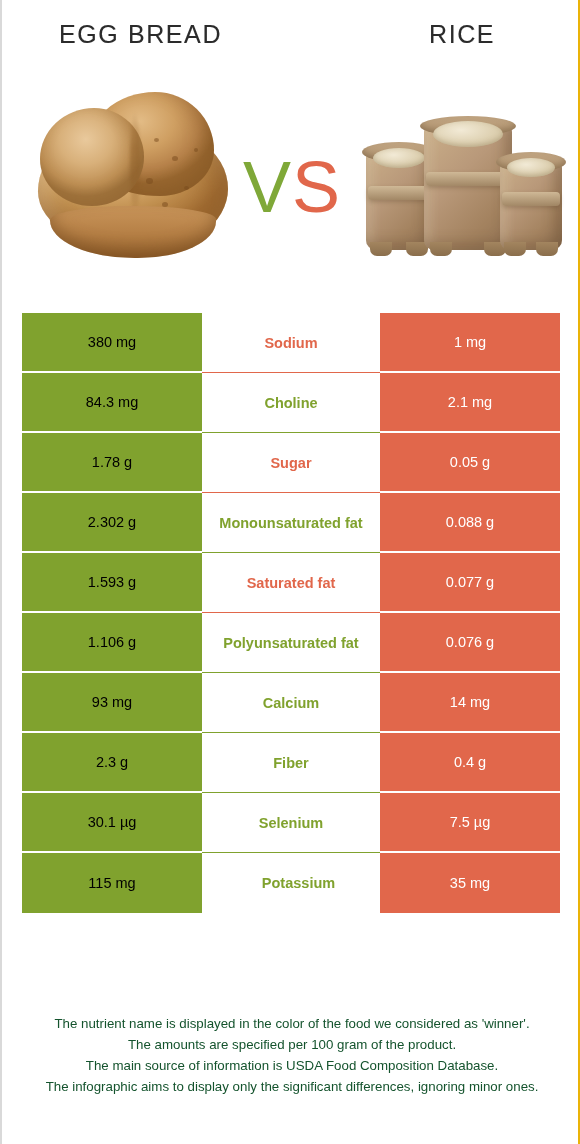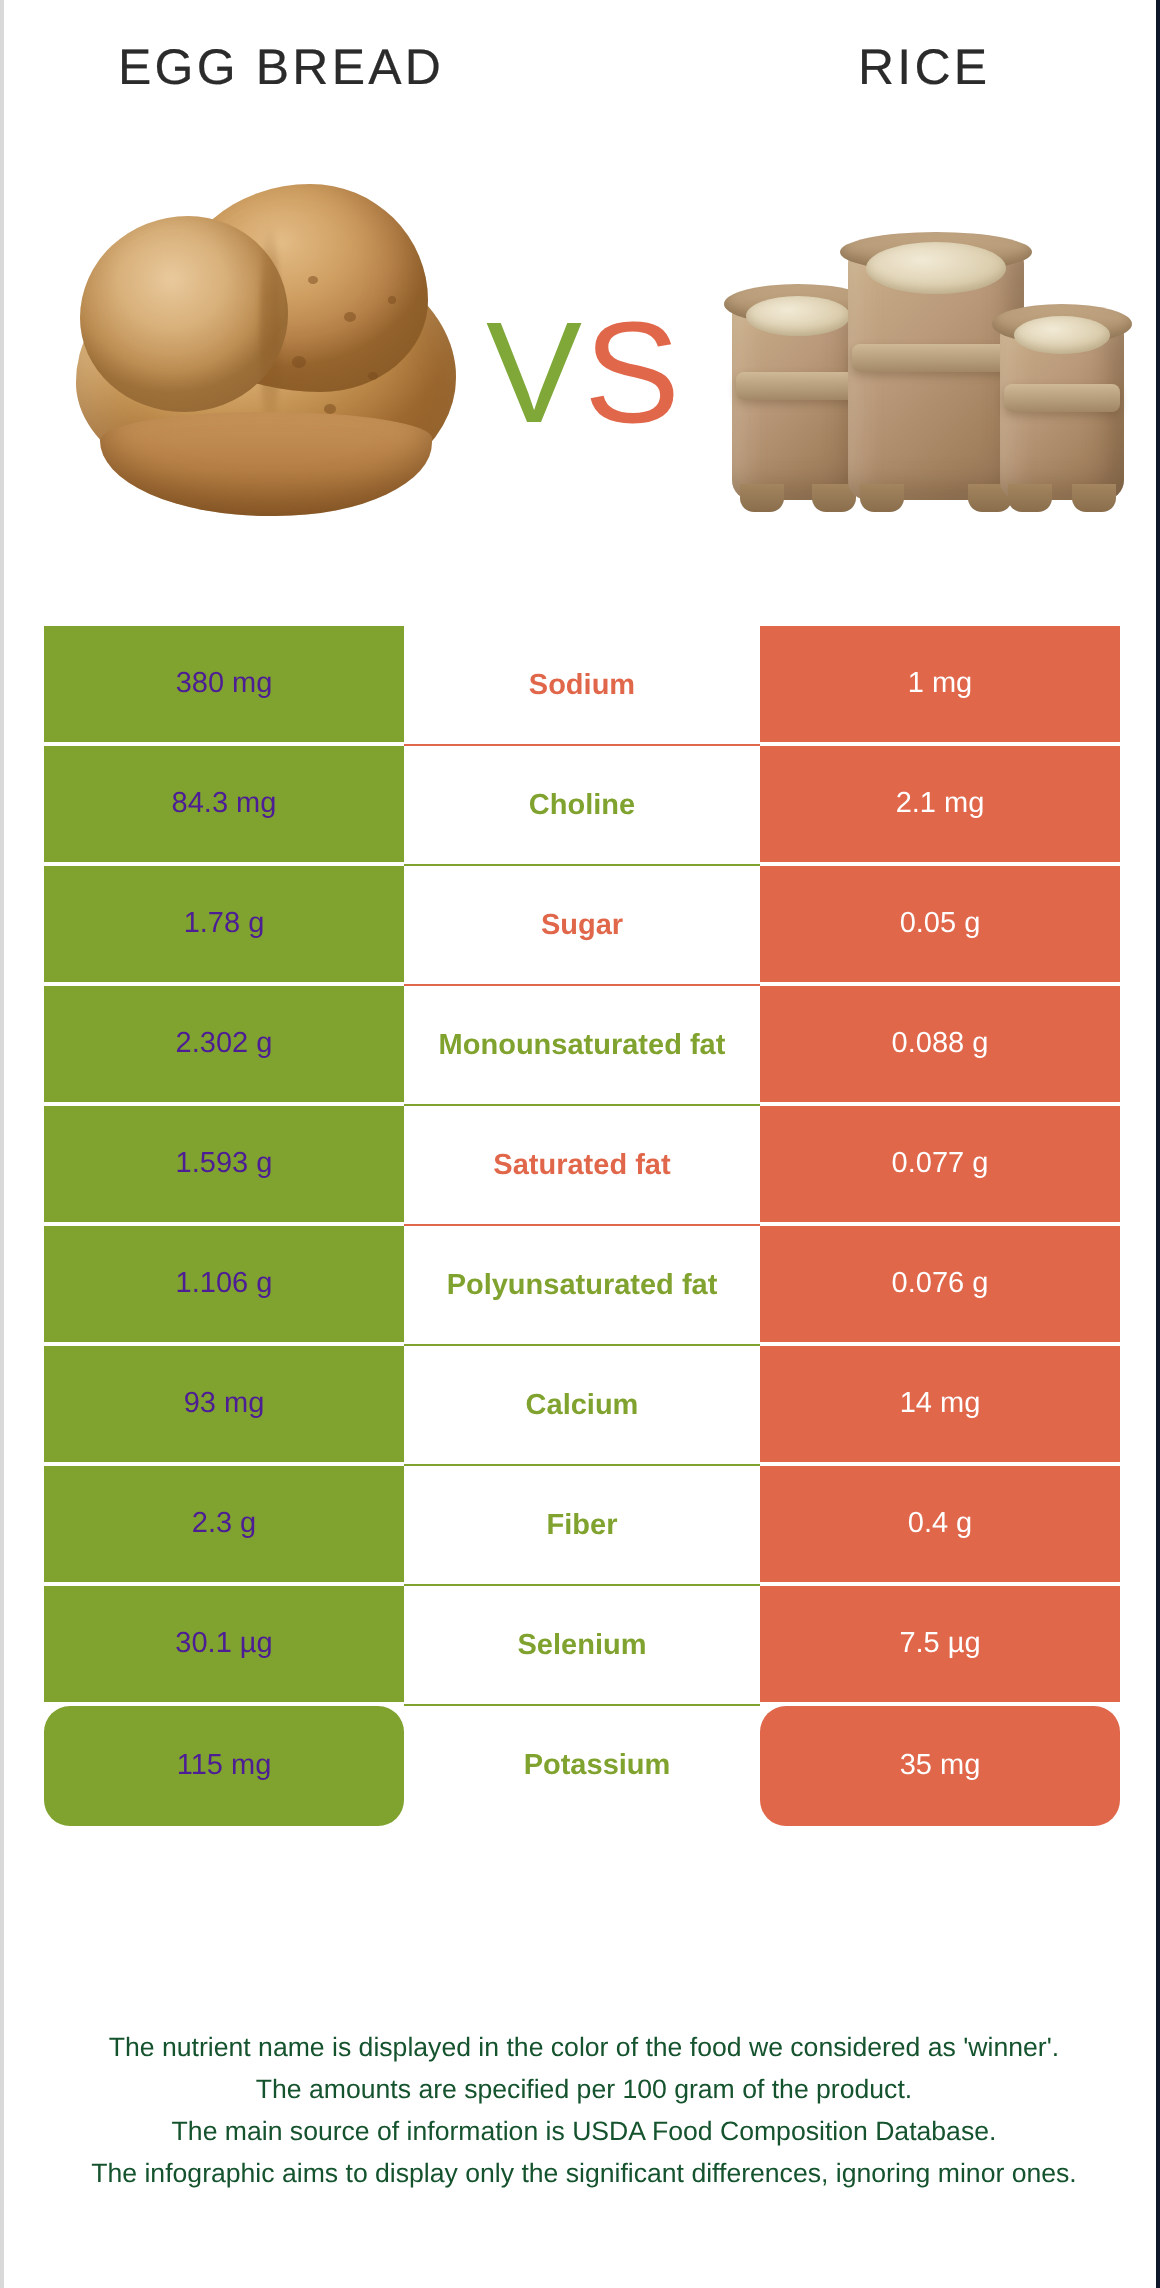--- a/index.html
+++ b/index.html
@@ -16,21 +16,21 @@
   }
 
   
   #page {
     position: absolute;
     left: 0; top: 0;
     width: 580px;
     height: 1144px;
     background: #ffffff;
     border-left: 2px solid #d9d9d9;
-    border-right: 2px solid #0f172a;
+    border-right: 2px solid #eab308;
     box-sizing: border-box;
   }
 
   
   .header {
     position: absolute;
     top: 20px;
     left: 0;
     width: 580px;
     height: 44px;
@@ -198,37 +198,37 @@
   .cell {
     display: flex;
     align-items: center;
     justify-content: center;
     box-sizing: border-box;
     font-size: 14.5px;
   }
   .cell-left {
     width: 180px;
     background: #80a22e;
-    color: #4c1d95;
+    color: #000000;
     border-bottom: 2px solid #ffffff;
   }
   .cell-mid {
     width: 178px;
     background: #ffffff;
     font-weight: bold;
     font-size: 14.5px;
   }
   .cell-right {
     width: 180px;
     background: #e1674b;
     color: #ffffff;
     border-bottom: 2px solid #ffffff;
   }
   .row:last-child .cell-left,
-  .row:last-child .cell-right { border-bottom: none; border-radius: 13px; }
+  .row:last-child .cell-right { border-bottom: none; }
 
   .cell-mid {
     border-bottom: 1px solid transparent;
   }
   .mid-win-left  { color: #80a22e; border-bottom-color: #80a22e; text-align: right; }
   .mid-win-right { color: #e1674b; border-bottom-color: #e1674b; }
   .row:last-child .cell-mid { border-bottom-color: transparent; padding-left: 15px; }
 
   
   .footer {

